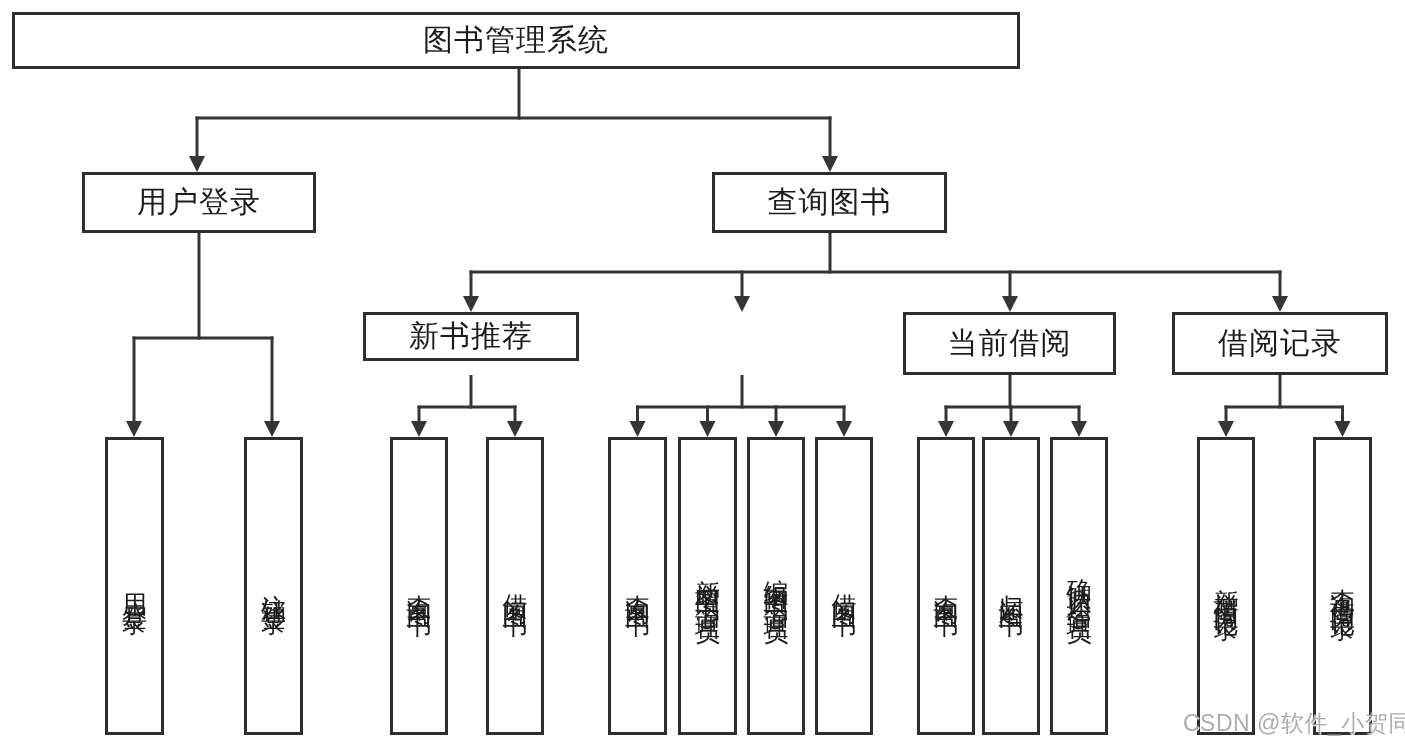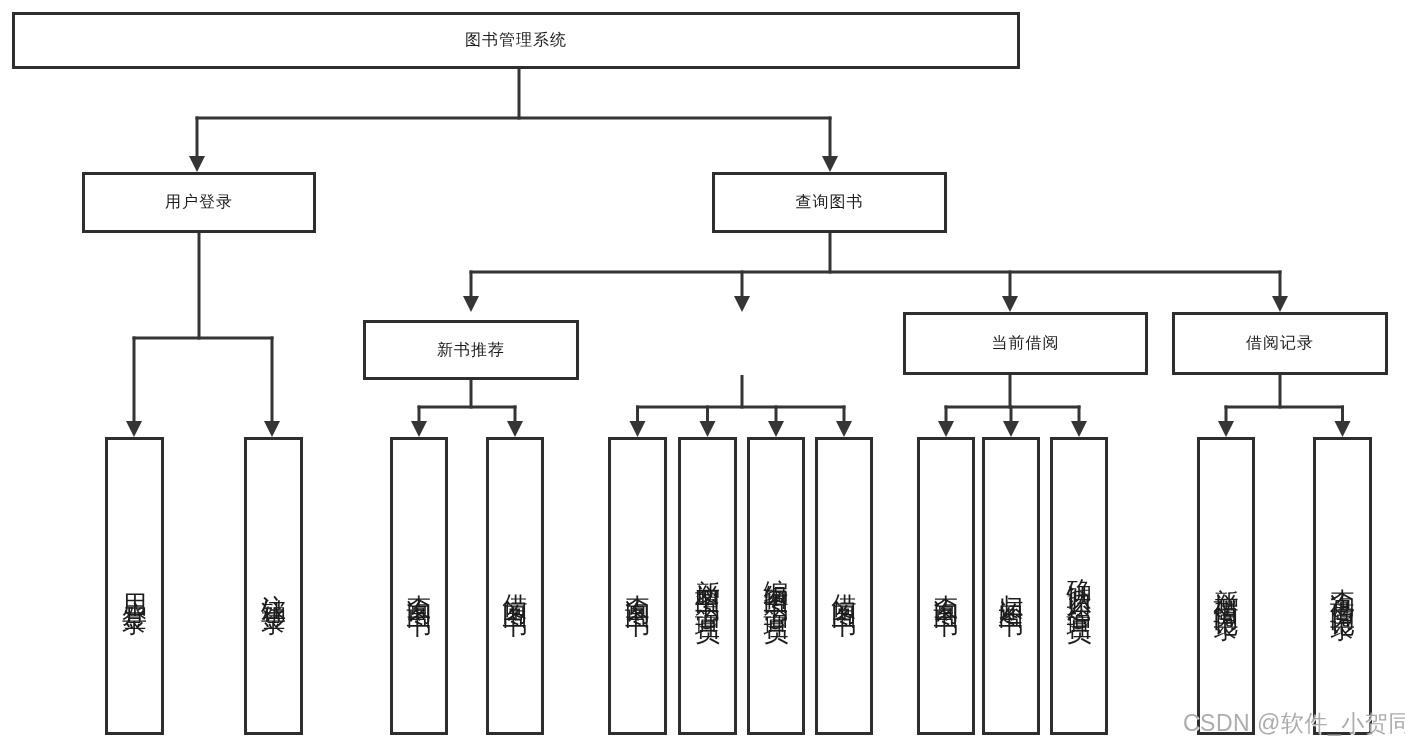--- a/index.html
+++ b/index.html
@@ -24,21 +24,21 @@
   .node {
     position:absolute;
     background:#ffffff;
     border:3px solid #2e2e2e;
     display:flex;
     align-items:center;
     justify-content:center;
     color:#1c1c1c;
   }
 
-  .h-node { font-size:16px; letter-spacing:1px; white-space:nowrap; }
+  .h-node { font-size:30px; letter-spacing:1px; white-space:nowrap; }
 
   .v-node .label {
     writing-mode:vertical-rl;
     text-orientation:mixed;
     font-size:25px;
     letter-spacing:6px;
     line-height:1;
     white-space:nowrap;
   }
 
@@ -139,24 +139,24 @@
     <span class="label">图书管理系统</span>
   </div>
 
   <div class="node h-node" style="left:82px;top:172px;width:234px;height:61px">
     <span class="label">用户登录</span>
   </div>
   <div class="node h-node" style="left:712px;top:172px;width:235px;height:61px">
     <span class="label">查询图书</span>
   </div>
 
-  <div class="node h-node" style="left:363px;top:320px;width:216px;height:60px">
+  <div class="node h-node" style="left:363px;top:312px;width:216px;height:49px">
     <span class="label">新书推荐</span>
   </div>
-  <div class="node h-node" style="left:903px;top:312px;width:245px;height:63px">
+  <div class="node h-node" style="left:903px;top:312px;width:213px;height:63px">
     <span class="label">当前借阅</span>
   </div>
   <div class="node h-node" style="left:1172px;top:312px;width:216px;height:63px">
     <span class="label">借阅记录</span>
   </div>
 
   <div class="node v-node" style="left:105px;top:437px;width:59px;height:298px">
     <span class="label">用户登录</span>
   </div>
   <div class="node v-node" style="left:244px;top:437px;width:59px;height:298px">

